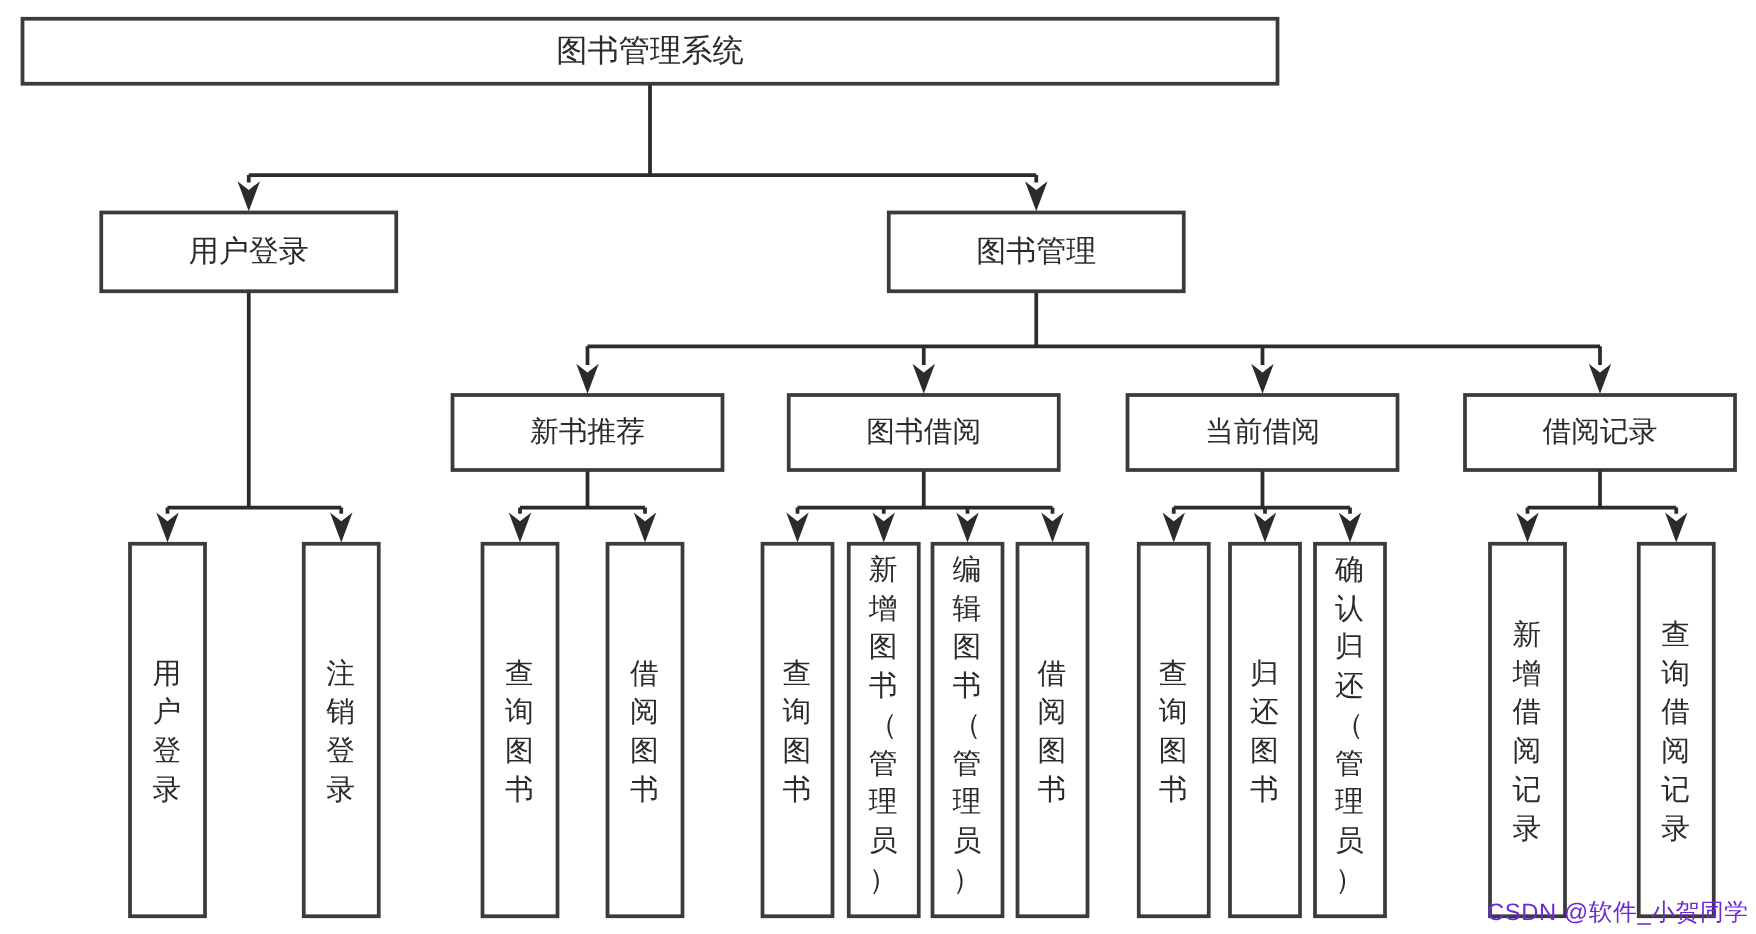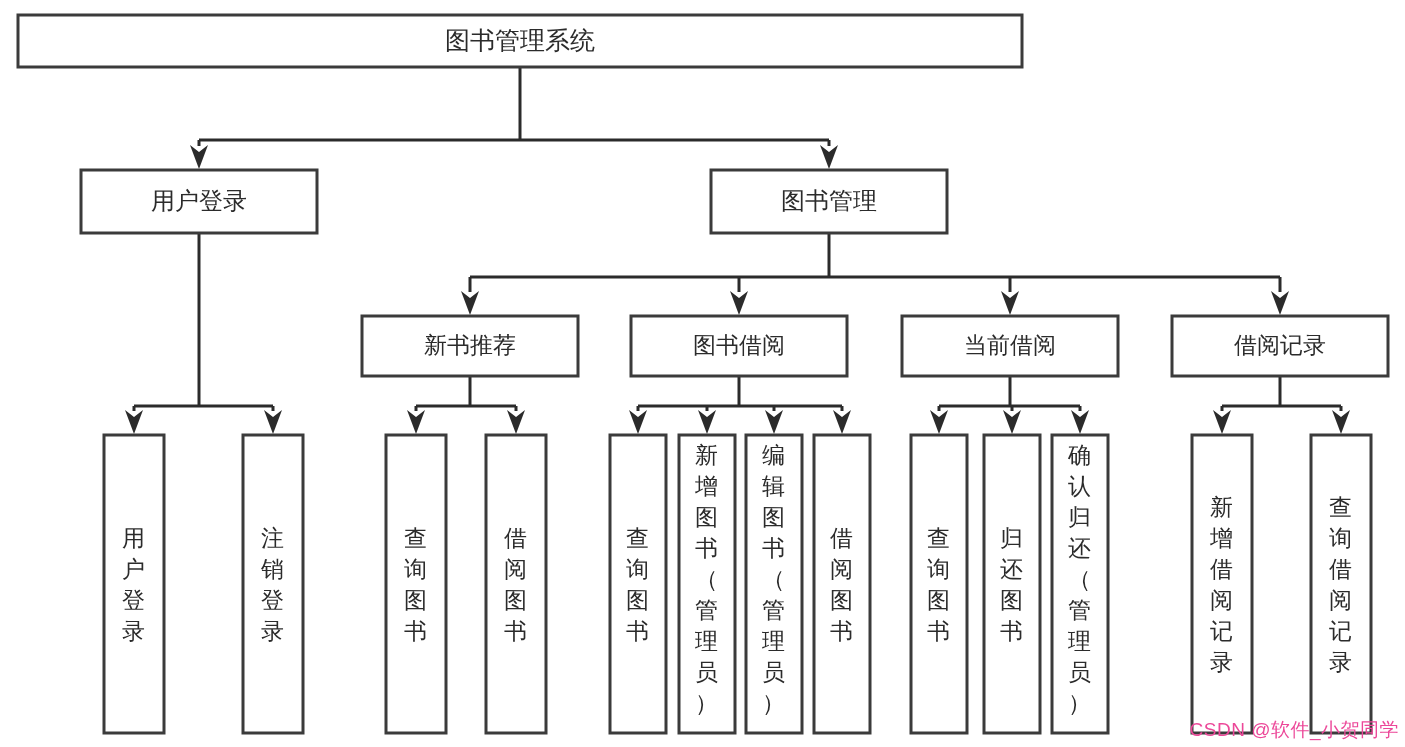--- a/index.html
+++ b/index.html
@@ -16,21 +16,21 @@
     font-family:"Liberation Sans","DejaVu Sans",sans-serif;
     fill:#2b2b2b;text-anchor:middle;dominant-baseline:middle;
   }
   .lvl0-label{font-size:25px;}
   .lvl1-label{font-size:24px;}
   .lvl2-label{font-size:23px;}
   .leaf-label{font-size:23px;letter-spacing:1px;}
   .watermark{
     position:absolute;right:6px;bottom:4px;
     font-family:"Liberation Sans","DejaVu Sans",sans-serif;
-    font-size:19px;color:#ec4899;white-space:nowrap;
+    font-size:19px;color:#6d28d9;white-space:nowrap;
     letter-spacing:0.5px;pointer-events:none;
   }
 </style>
 </head>
 <body>
 
 <div id="diagram-root">
   <svg id="diagram" viewBox="0 0 1405 747" xmlns="http://www.w3.org/2000/svg">
     <defs>
       <marker id="arrow" viewBox="0 0 12 12" refX="10" refY="6" markerWidth="7" markerHeight="7" orient="auto-start-reverse">

